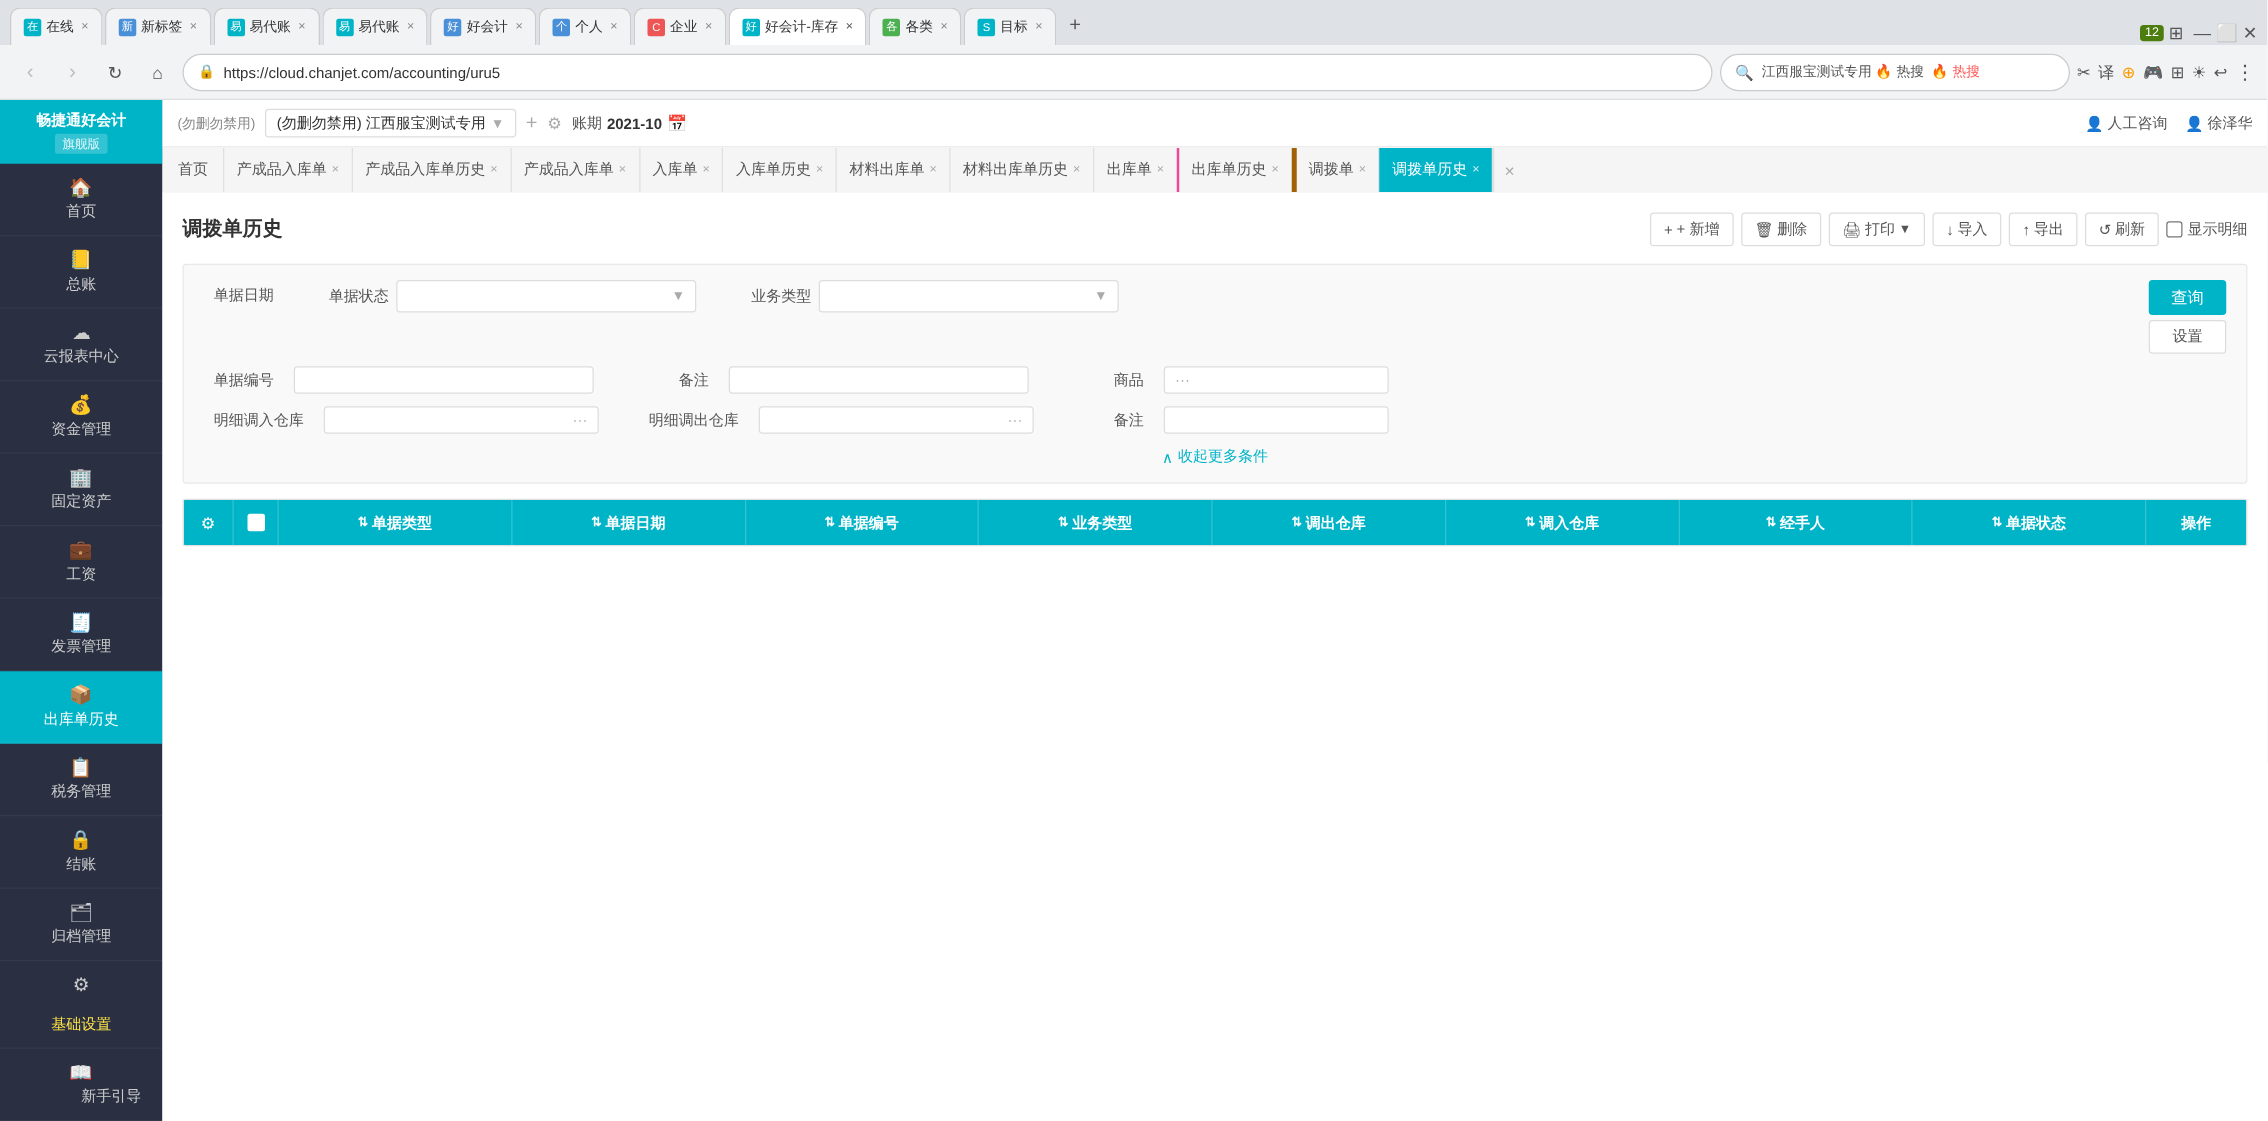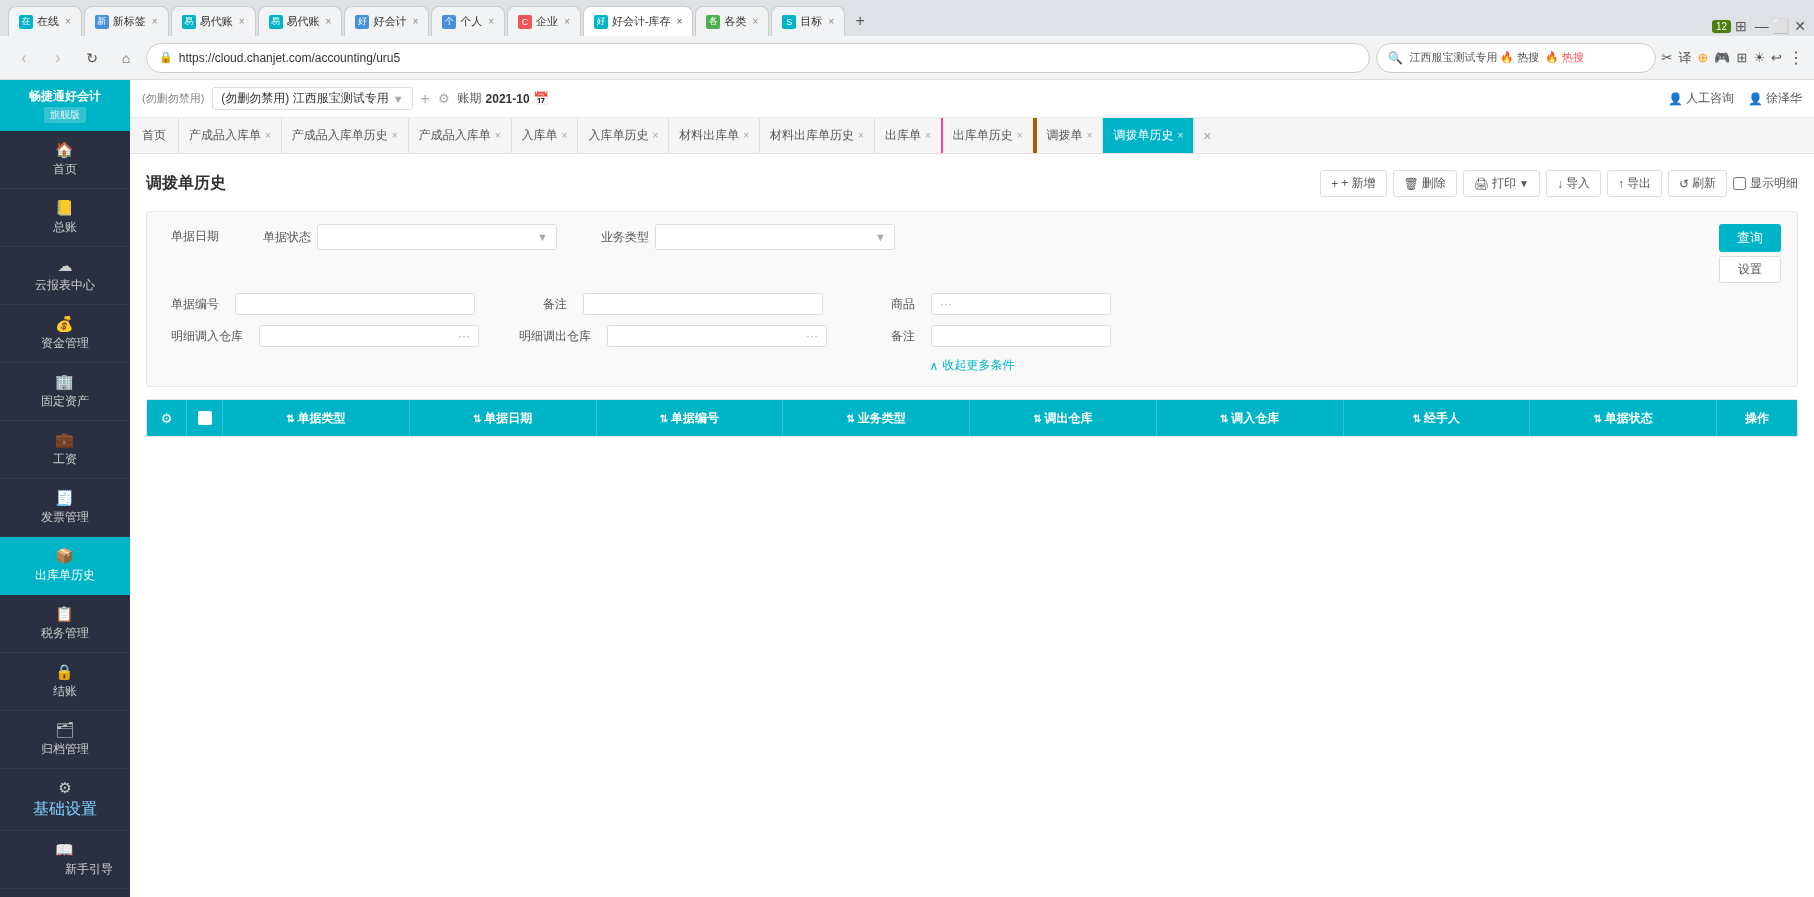--- a/index.html
+++ b/index.html
@@ -159,21 +159,21 @@
     <div class="sidebar-item">
       <span style="font-size:15px;margin-bottom:2px;">🔒</span>
       <span style="font-size:12px;color:#ccc;">结账</span>
     </div>
     <div class="sidebar-item">
       <span style="font-size:15px;margin-bottom:2px;">🗂</span>
       <span style="font-size:12px;color:#ccc;">归档管理</span>
     </div>
     <div class="sidebar-item">
       <span style="font-size:15px;margin-bottom:2px;">⚙</span>
-      <span style="font-size:16px;color:#7dd3fc;">基础设置</span>
+      <span style="font-size:12px;color:#fde047;margin-top:12px;">基础设置</span>
     </div>
     <div class="sidebar-item">
       <span style="font-size:15px;margin-bottom:2px;">📖</span>
       <span style="font-size:12px;color:#ccc;margin-left:48px;">新手引导</span>
     </div>
     <div class="sidebar-item">
       <span style="font-size:15px;margin-bottom:2px;">✓</span>
 
     </div>
   </div>

